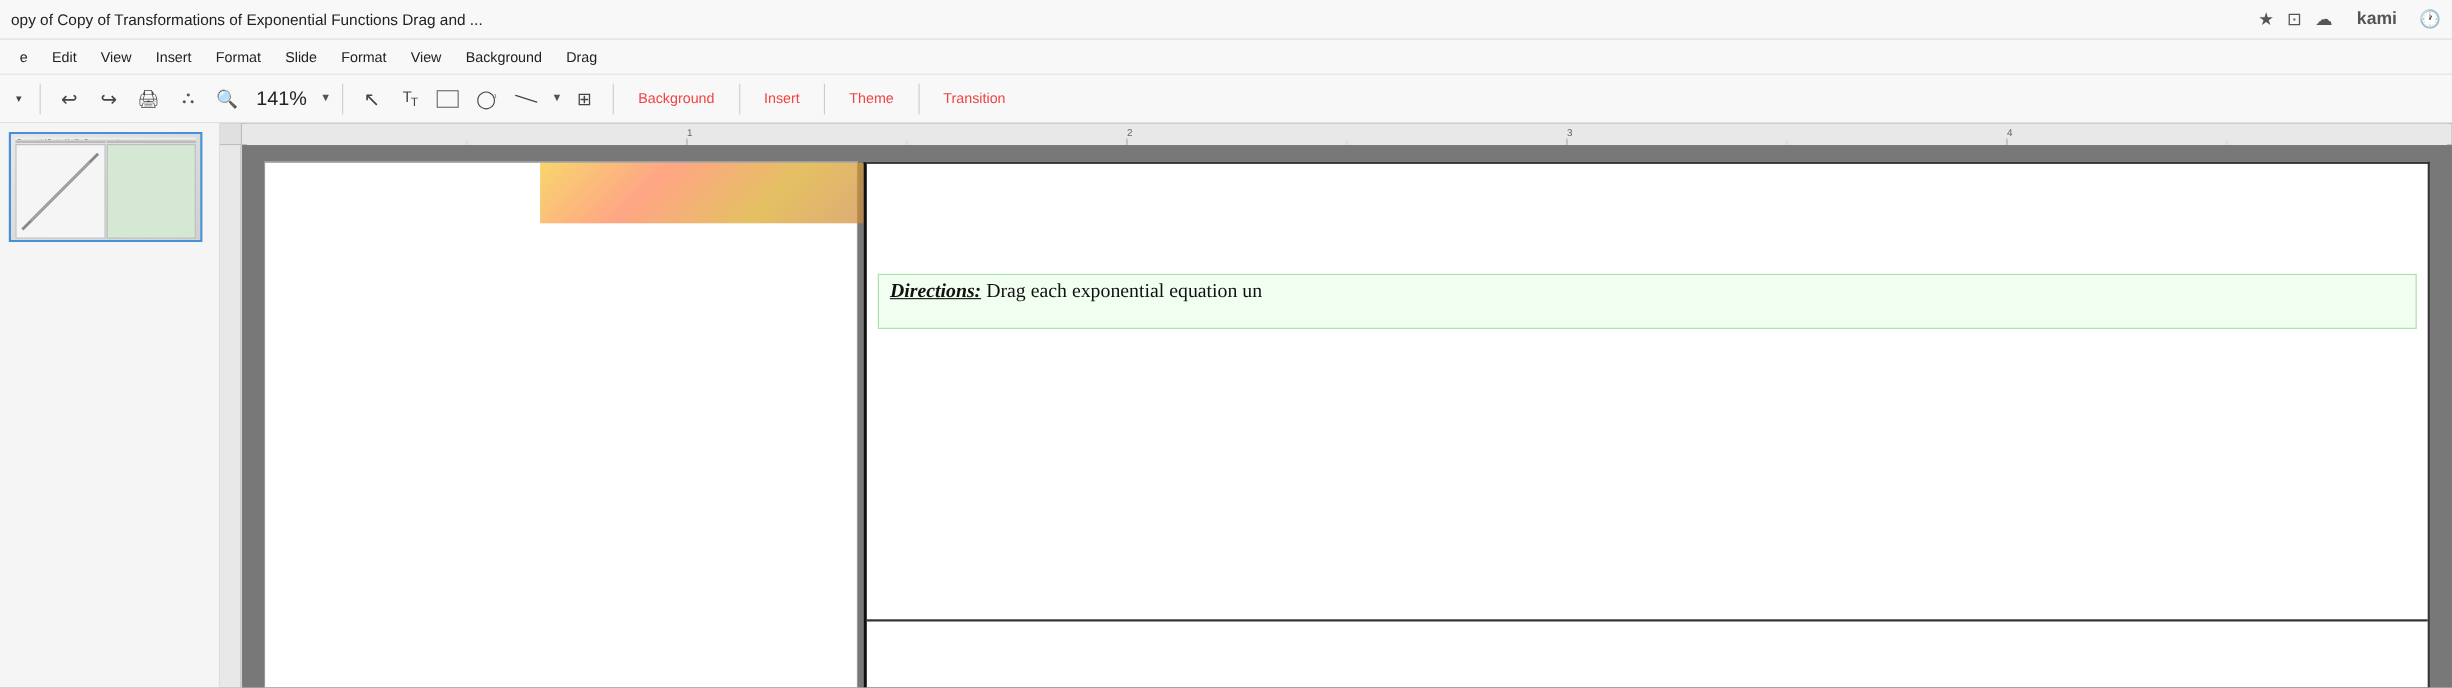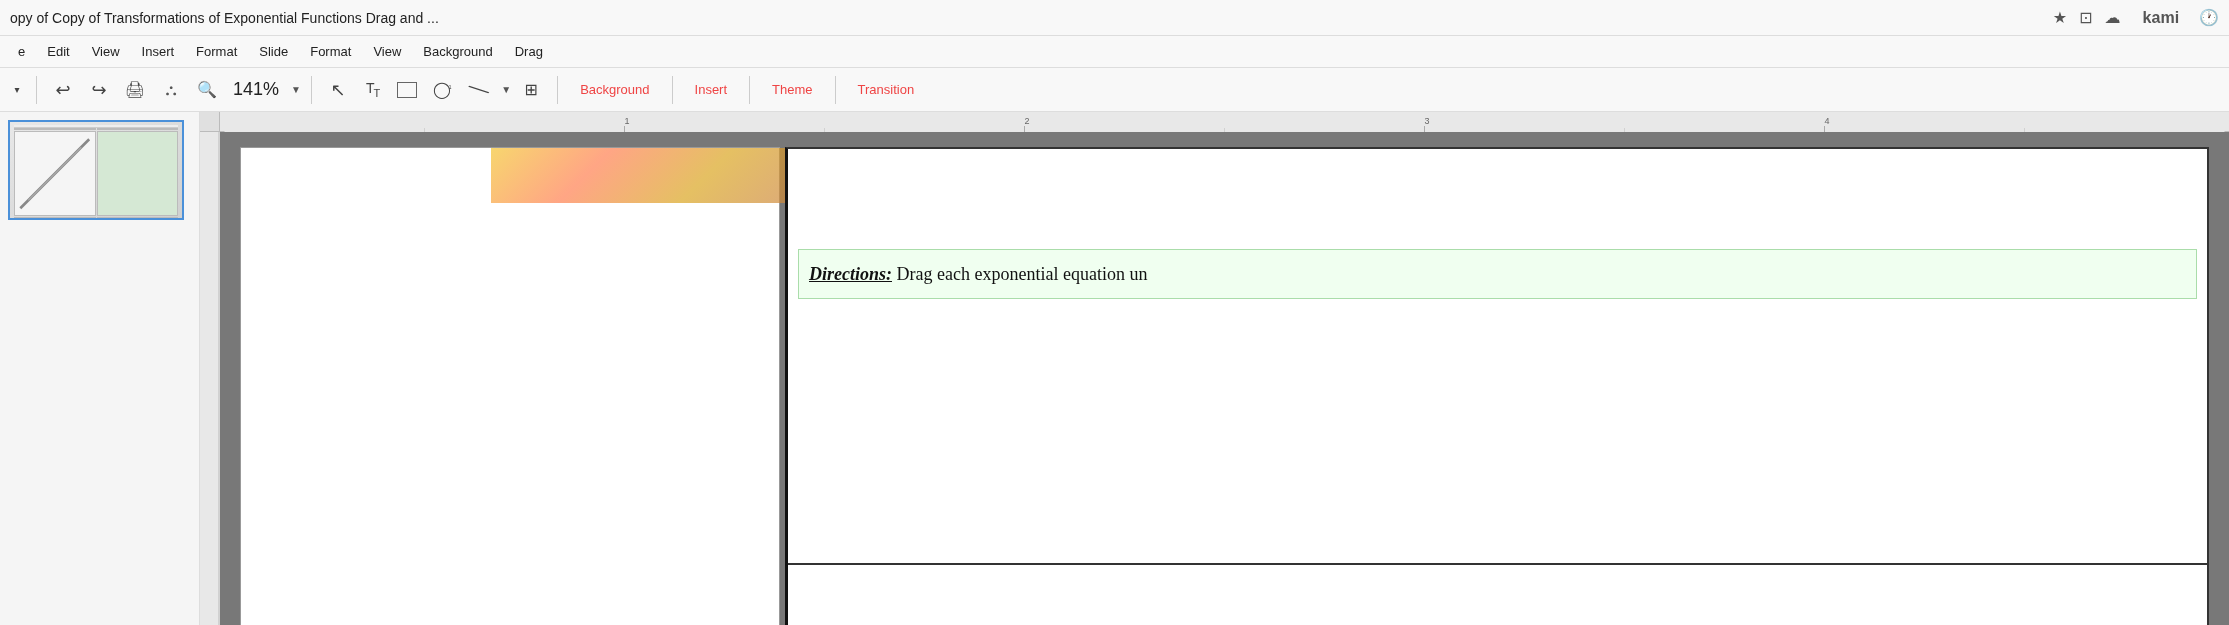--- a/index.html
+++ b/index.html
@@ -248,21 +248,21 @@
     }
     .directions-box {
       position: absolute;
       top: 100px;
       left: 10px;
       right: 10px;
       height: 50px;
       border: 1px solid #aaddaa;
       background: #f0fff0;
       display: flex;
-      align-items: center;
+      align-items: flex-start;
       padding: 4px 10px;
     }
     .directions-text {
       font-size: 18px;
       color: #111;
       font-family: 'Times New Roman', serif;
     }
     .directions-label {
       font-style: italic;
       font-weight: bold;

